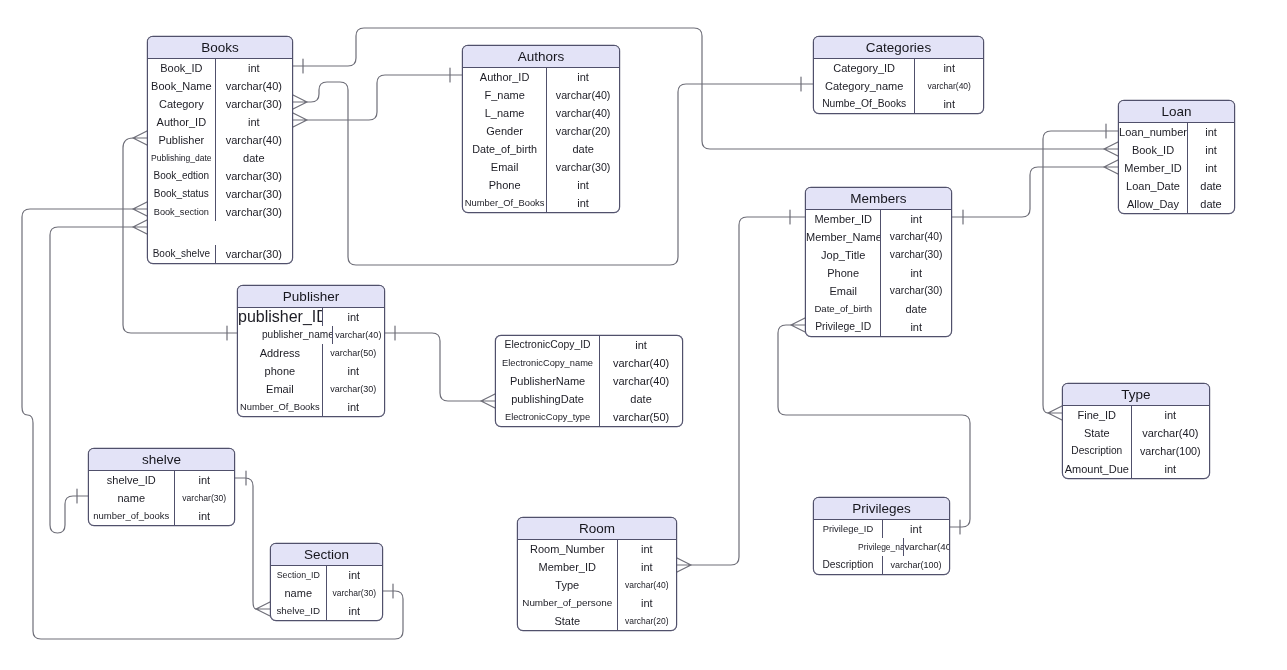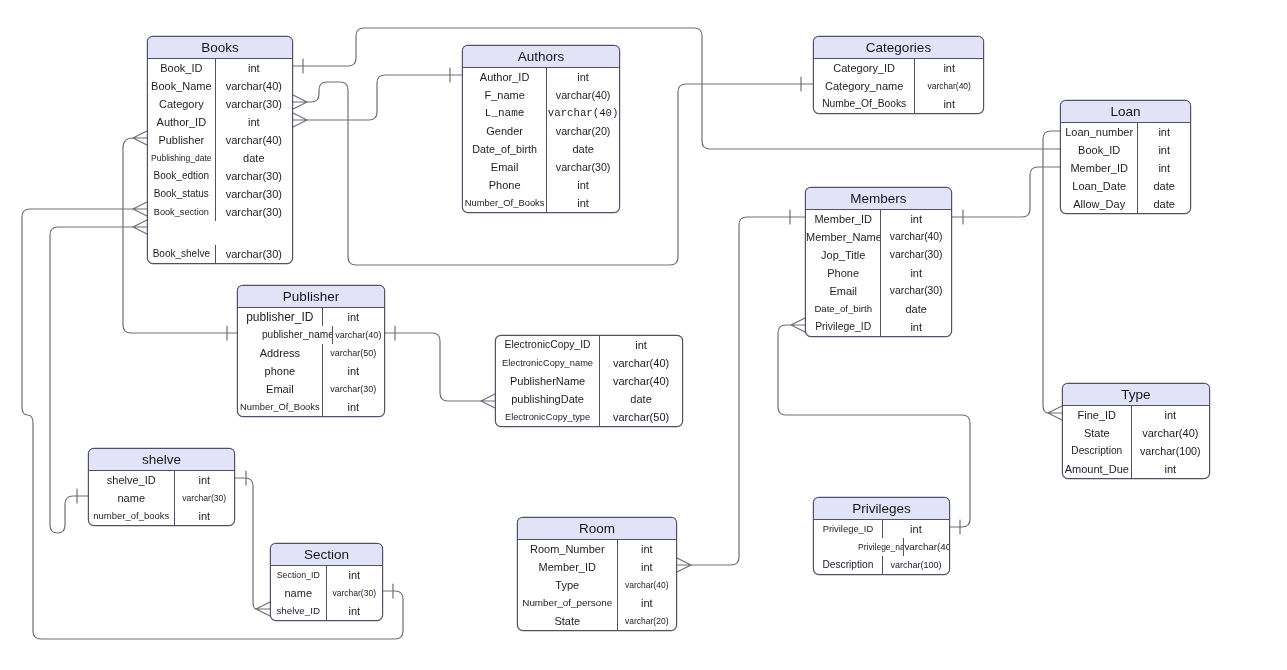--- a/index.html
+++ b/index.html
@@ -143,21 +143,21 @@
       <div class="entity" style="left: 462px; top: 45px; width: 158px;">
         <div class="e-title">Authors</div>
         <div class="e-row" style="grid-template-columns: 54% 46%;">
           <div class="e-name" style="font-size: 11px;">Author_ID</div>
           <div class="e-type" style="font-size: 11px;">int</div>
         </div>
         <div class="e-row" style="grid-template-columns: 54% 46%;">
           <div class="e-name" style="font-size: 11px;">F_name</div>
           <div class="e-type" style="font-size: 10.7px;">varchar(40)</div>
         </div>
-        <div class="e-row" style="grid-template-columns: 54% 46%; font-family: Liberation Mono, monospace;">
+        <div class="e-row" style="grid-template-columns: 54% 46%;">
           <div class="e-name" style="font-size: 11px;">L_name</div>
           <div class="e-type" style="font-size: 10.7px;">varchar(40)</div>
         </div>
         <div class="e-row" style="grid-template-columns: 54% 46%;">
           <div class="e-name" style="font-size: 11px;">Gender</div>
           <div class="e-type" style="font-size: 10.7px;">varchar(20)</div>
         </div>
         <div class="e-row" style="grid-template-columns: 54% 46%;">
           <div class="e-name" style="font-size: 10.8px;">Date_of_birth</div>
           <div class="e-type" style="font-size: 11px;">date</div>
@@ -183,21 +183,21 @@
         </div>
         <div class="e-row" style="grid-template-columns: 60% 40%;">
           <div class="e-name" style="font-size: 11px;">Category_name</div>
           <div class="e-type" style="font-size: 8.5px;">varchar(40)</div>
         </div>
         <div class="e-row" style="grid-template-columns: 60% 40%;">
           <div class="e-name" style="font-size: 10.3px;">Numbe_Of_Books</div>
           <div class="e-type" style="font-size: 11px;">int</div>
         </div>
       </div>
-      <div class="entity" style="left: 1060px; top: 100px; width: 131px;">
+      <div class="entity" style="left: 1118px; top: 100px; width: 117px;">
         <div class="e-title">Loan</div>
         <div class="e-row" style="grid-template-columns: 60% 40%;">
           <div class="e-name" style="font-size: 11px;">Loan_number</div>
           <div class="e-type" style="font-size: 11px;">int</div>
         </div>
         <div class="e-row" style="grid-template-columns: 60% 40%;">
           <div class="e-name" style="font-size: 11px;">Book_ID</div>
           <div class="e-type" style="font-size: 11px;">int</div>
         </div>
         <div class="e-row" style="grid-template-columns: 60% 40%;">
@@ -240,21 +240,21 @@
           <div class="e-type" style="font-size: 11px;">date</div>
         </div>
         <div class="e-row" style="grid-template-columns: 52% 48%;">
           <div class="e-name" style="font-size: 10.4px;">Privilege_ID</div>
           <div class="e-type" style="font-size: 11px;">int</div>
         </div>
       </div>
       <div class="entity" style="left: 237px; top: 285px; width: 148px;">
         <div class="e-title">Publisher</div>
         <div class="e-row" style="grid-template-columns: 58% 42%;">
-          <div class="e-name" style="font-size: 12px; text-align: center;">publisher_ID</div>
+          <div class="e-name" style="font-size: 16px; text-align: center;">publisher_ID</div>
           <div class="e-type" style="font-size: 11px;">int</div>
         </div>
         <div class="e-row" style="grid-template-columns: 58% 42%; margin-left: 24px;">
           <div class="e-name" style="font-size: 10.1px;">publisher_name</div>
           <div class="e-type" style="font-size: 9px;">varchar(40)</div>
         </div>
         <div class="e-row" style="grid-template-columns: 58% 42%;">
           <div class="e-name" style="font-size: 11px;">Address</div>
           <div class="e-type" style="font-size: 9px;">varchar(50)</div>
         </div>

